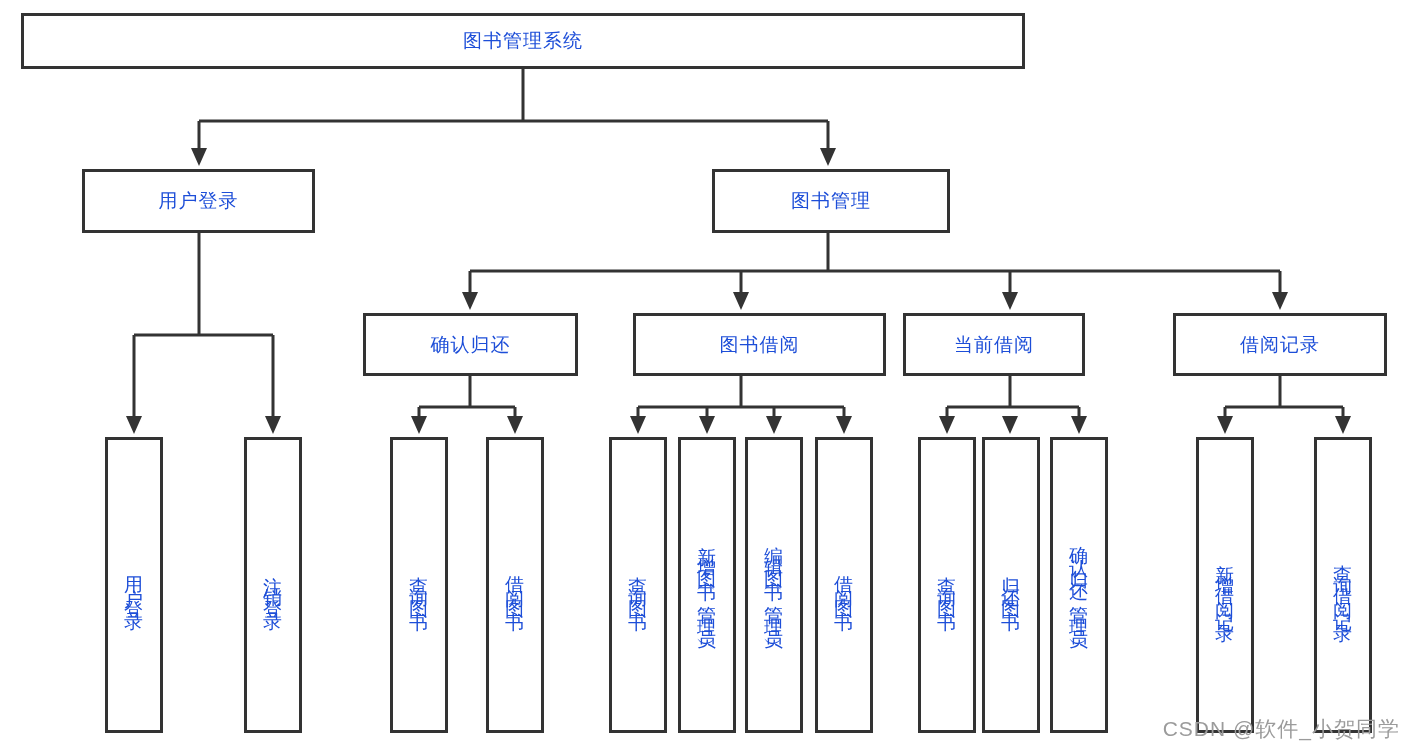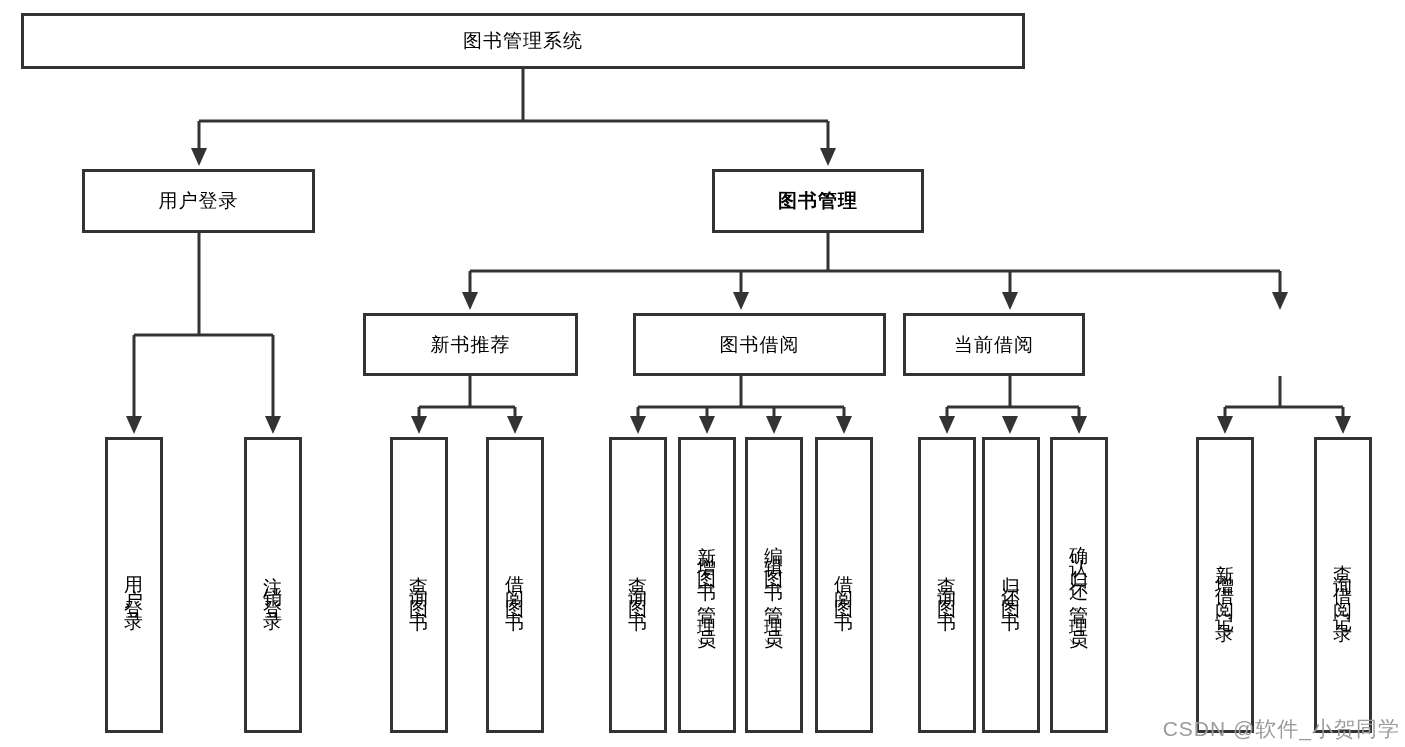--- a/index.html
+++ b/index.html
@@ -21,21 +21,21 @@
     top: 0;
     width: 1405px;
     height: 747px;
     pointer-events: none;
   }
   .node {
     position: absolute;
     box-sizing: border-box;
     border: 3px solid #333333;
     background: #ffffff;
-    color: #000000;
+    color: #1d4ed8;
     display: flex;
     align-items: center;
     justify-content: center;
     z-index: 2;
   }
   .h-node {
     font-size: 19px;
     letter-spacing: 1px;
     white-space: nowrap;
   }
@@ -81,25 +81,26 @@
       M630 416L646 416L638 434Z M699 416L715 416L707 434Z
       M766 416L782 416L774 434Z M836 416L852 416L844 434Z
       M939 416L955 416L947 434Z M1002 416L1018 416L1010 434Z
       M1071 416L1087 416L1079 434Z M1217 416L1233 416L1225 434Z
       M1335 416L1351 416L1343 434Z"></path>
   </svg>
 
   <div class="node h-node" style="left:21px; top:13px; width:1004px; height:56px;">图书管理系统</div>
 
   <div class="node h-node" style="left:82px; top:169px; width:233px; height:64px;">用户登录</div>
-  <div class="node h-node" style="left:712px; top:169px; width:212px; height:64px;font-weight:bold;">图书管理</div>
+  <div class="node h-node" style="left:712px; top:169px; width:238px; height:64px;">图书管理</div>
 
-  <div class="node h-node" style="left:363px; top:313px; width:215px; height:63px;">新书推荐</div>
+  <div class="node h-node" style="left:363px; top:313px; width:215px; height:63px;">确认归还</div>
   <div class="node h-node" style="left:633px; top:313px; width:253px; height:63px;">图书借阅</div>
   <div class="node h-node" style="left:903px; top:313px; width:182px; height:63px;">当前借阅</div>
+  <div class="node h-node" style="left:1173px; top:313px; width:214px; height:63px;">借阅记录</div>
 
   <div class="node v-node" style="left:105px; top:437px; width:58px; height:296px;">
     <span>用户登录</span>
     </div>
   <div class="node v-node" style="left:244px; top:437px; width:58px; height:296px;">
     <span>注销登录</span>
     </div>
 
   <div class="node v-node" style="left:390px; top:437px; width:58px; height:296px;">
     <span>查询图书</span>

